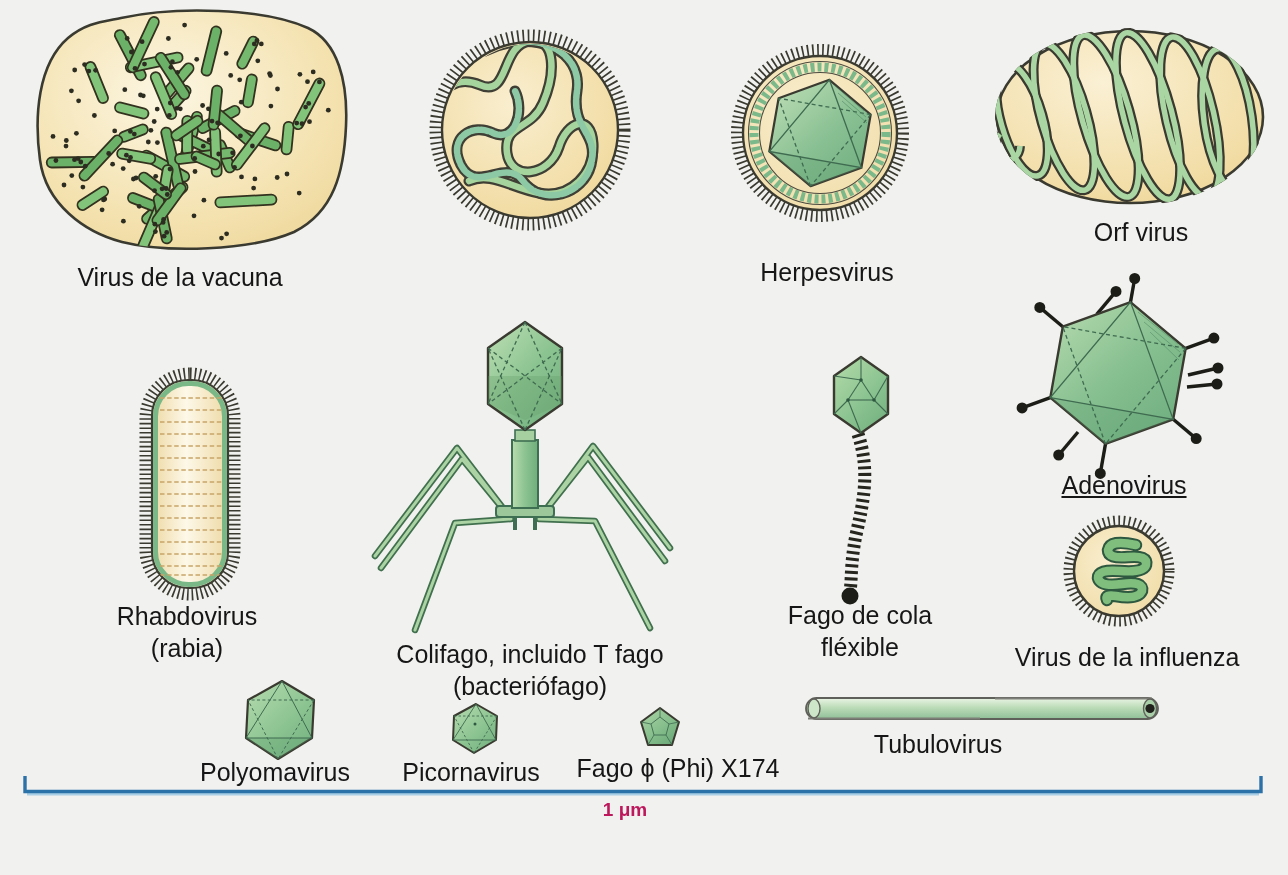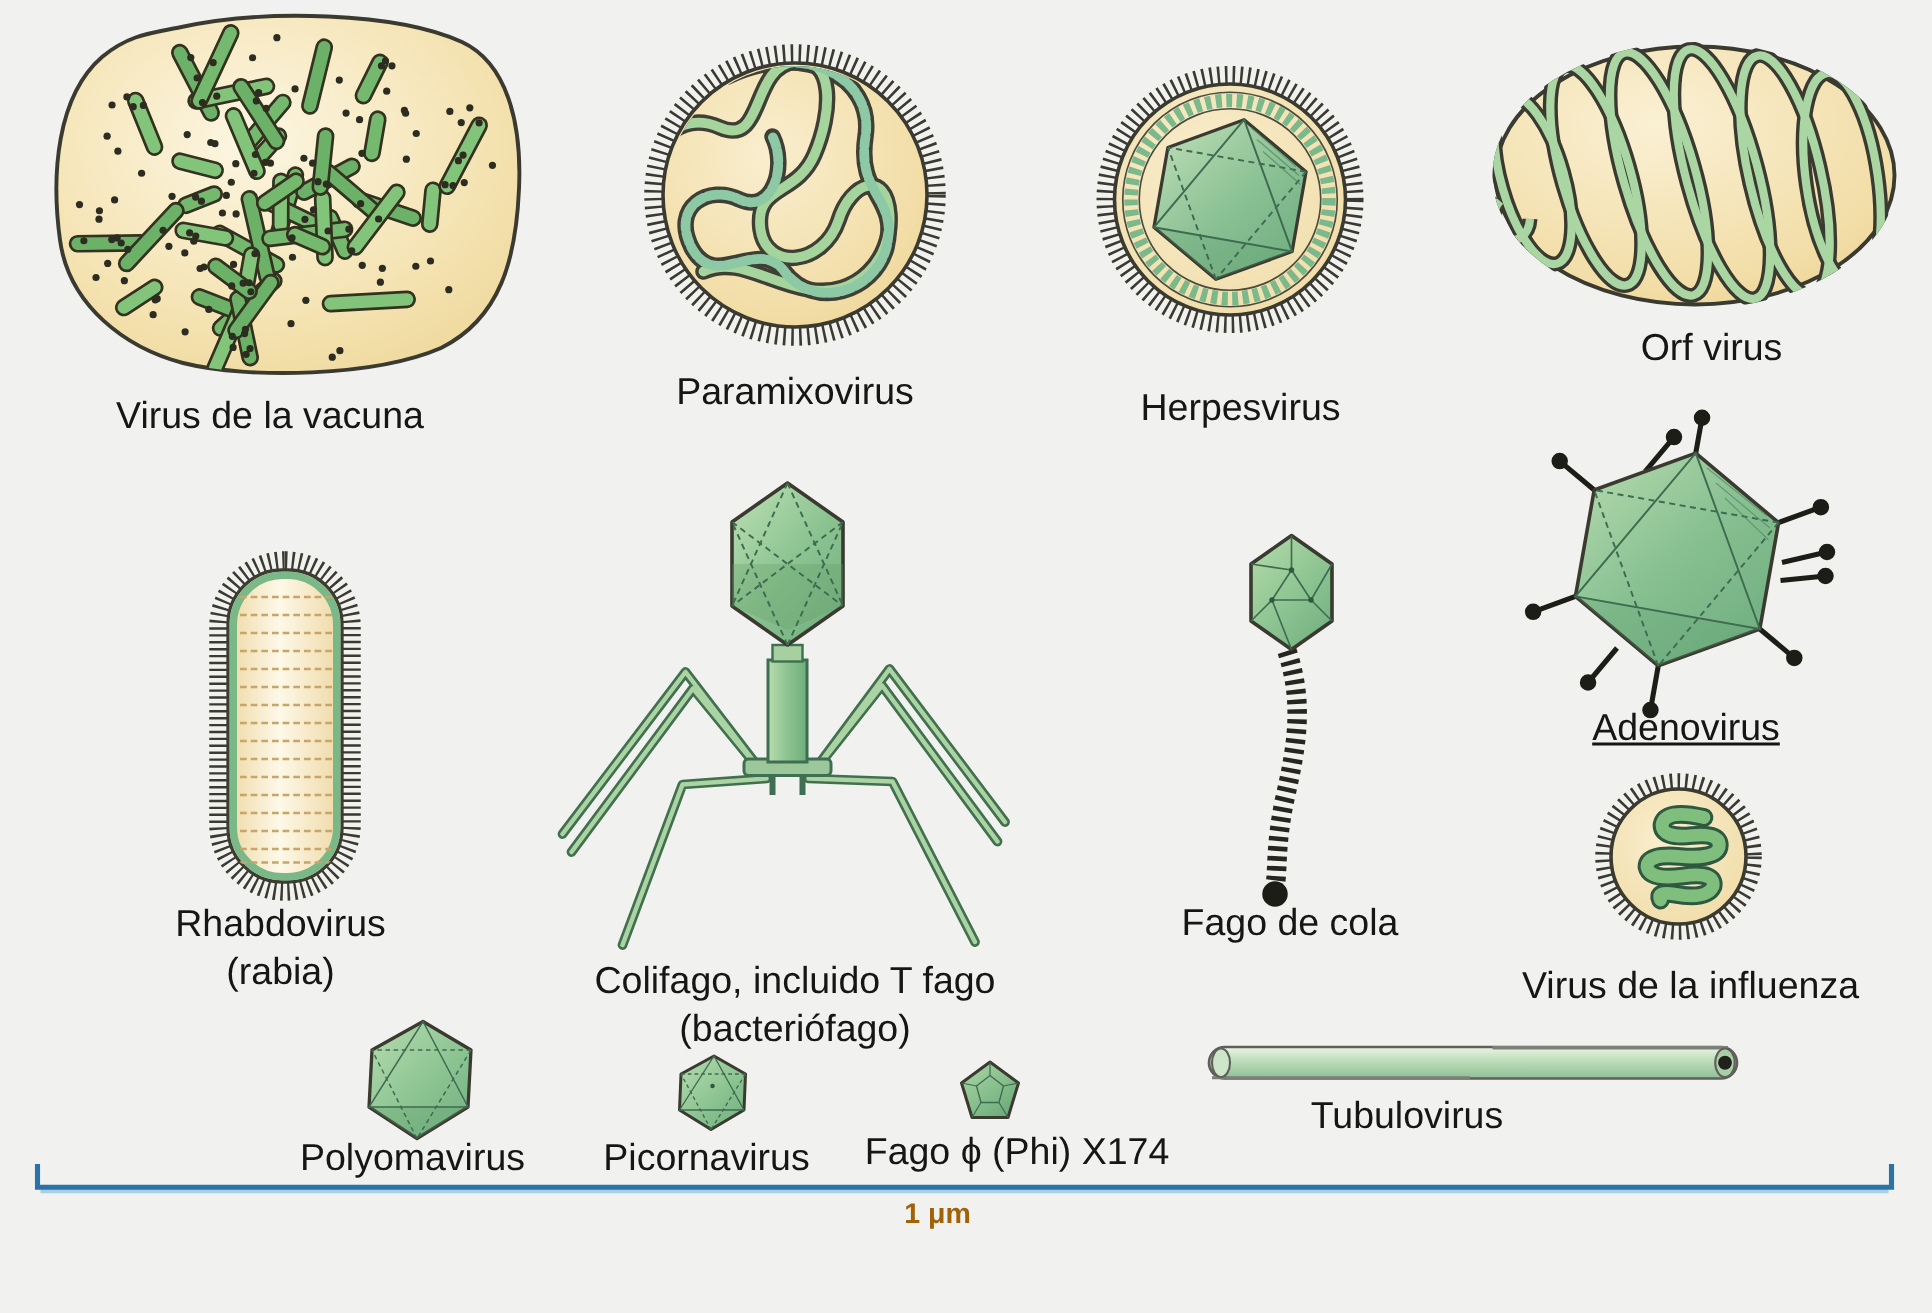--- a/index.html
+++ b/index.html
@@ -9,21 +9,21 @@
     font-family:"Liberation Sans", sans-serif;
   }
   .fig{position:absolute;}
   .vlabel{
     position:absolute; transform:translateX(-50%);
     text-align:center; color:#161616; font-size:25px; line-height:32px;
     white-space:nowrap;
   }
   .scale-label{
     position:absolute; transform:translateX(-50%);
-    color:#a16207; font-weight:bold; font-size:19px; white-space:nowrap;
+    color:#be185d; font-weight:bold; font-size:19px; white-space:nowrap;
   }
   svg{display:block;}
 </style>
 </head>
 <body>
 
 <div class="stage">
 
   <div class="fig" style="left:26px;top:4px;">
     <svg width="332" height="256" viewBox="0 0 332 256">
@@ -217,21 +217,20 @@
       <circle cx="115" cy="115" r="88" fill="url(#gPar)" stroke="#3a3a30" stroke-width="2.4"></circle>
       <g clip-path="url(#clipPar)" fill="none" stroke-linecap="round">
         <path d="M 20,130 C 10,95 30,55 65,70 C 95,83 85,30 115,26 C 142,22 140,60 128,88 C 116,116 88,108 92,138 C 96,166 134,162 144,132 C 152,106 176,98 178,128 C 180,158 156,184 124,178 C 96,173 76,156 54,166" stroke="#3f3f35" stroke-width="11"></path>
         <path d="M 70,36 C 120,12 168,36 162,76 C 156,116 184,116 176,150 C 168,180 128,192 108,166 C 90,142 62,180 46,150 C 32,122 58,108 78,118 C 100,128 110,96 100,76" stroke="#3f3f35" stroke-width="11"></path>
         <path d="M 20,130 C 10,95 30,55 65,70 C 95,83 85,30 115,26 C 142,22 140,60 128,88 C 116,116 88,108 92,138 C 96,166 134,162 144,132 C 152,106 176,98 178,128 C 180,158 156,184 124,178 C 96,173 76,156 54,166" stroke="#a5d49c" stroke-width="6.5"></path>
         <path d="M 70,36 C 120,12 168,36 162,76 C 156,116 184,116 176,150 C 168,180 128,192 108,166 C 90,142 62,180 46,150 C 32,122 58,108 78,118 C 100,128 110,96 100,76" stroke="#8cc9a4" stroke-width="6.5" stroke-dasharray="7 2.5"></path>
       </g>
     </svg>
   </div>
   <div class="vlabel" style="left:530px;top:245px;">
-    <div>Paramixovirus</div>
   </div>
 
   <div class="fig" style="left:722px;top:33px;">
     <svg width="200" height="200" viewBox="0 0 200 200">
       <defs>
         <radialGradient id="gHerpC" cx="42%" cy="38%" r="80%">
           <stop offset="0%" stop-color="#f9eecf"></stop>
             <stop offset="100%" stop-color="#efdaa2"></stop>
         </radialGradient>
         <linearGradient id="gHerpHex" x1="0%" y1="0%" x2="85%" y2="100%">
@@ -420,20 +419,21 @@
       </g>
       <g fill="#2e5840">
           <circle cx="63" cy="30" r="1.8"></circle>
           <circle cx="76" cy="50" r="1.8"></circle>
           <circle cx="50" cy="50" r="1.8"></circle>
         </g>
     </svg>
   </div>
   <div class="vlabel" style="left:860px;top:599px;">
     <div>Fago de cola</div>
+    <div>fléxible</div>
   </div>
 
   <div class="fig" style="left:1008px;top:272px;">
     <svg width="225" height="215" viewBox="0 0 225 215">
       <defs>
         <linearGradient id="gAdeno" x1="0%" y1="0%" x2="85%" y2="100%">
           <stop offset="0%" stop-color="#b8dcb0"></stop>
             <stop offset="55%" stop-color="#86bf90"></stop>
             <stop offset="100%" stop-color="#6fae7f"></stop>
         </linearGradient>

